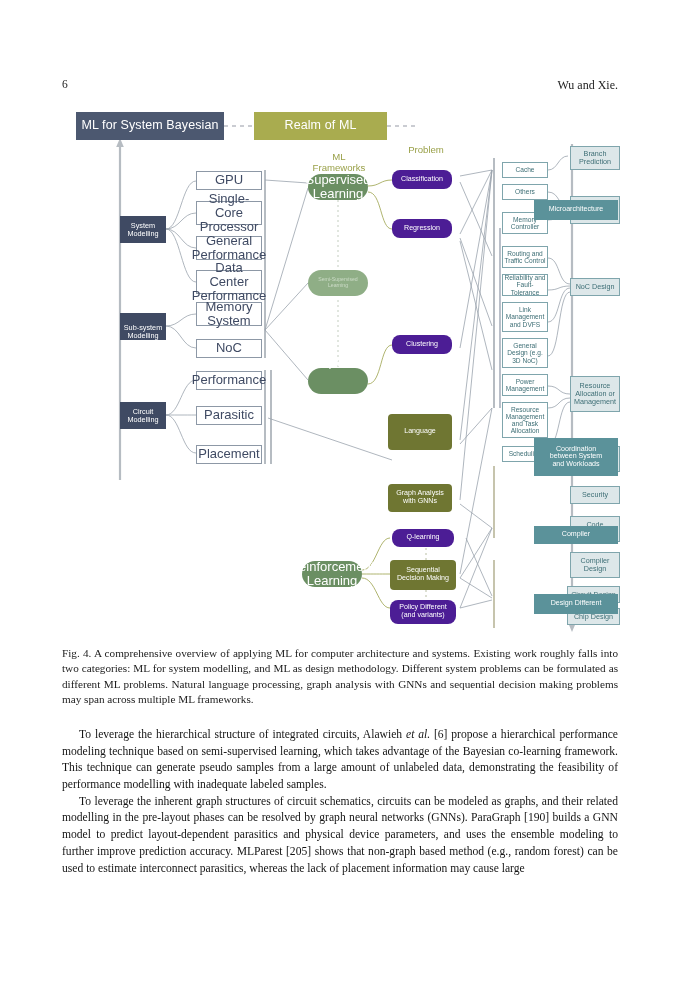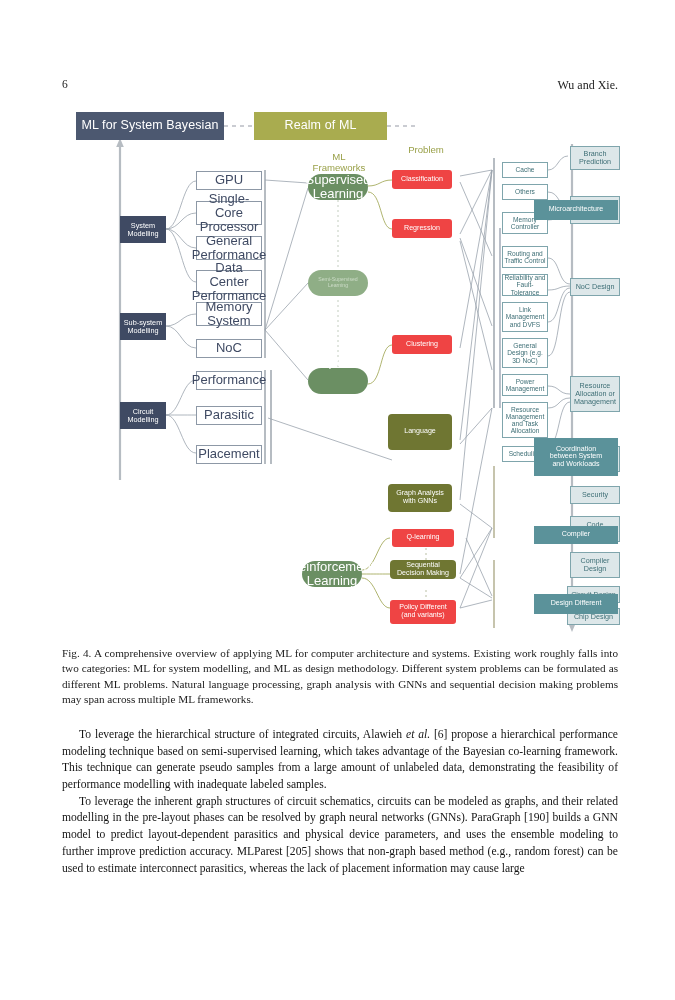--- a/index.html
+++ b/index.html
@@ -35,21 +35,21 @@
   
   .navybox{background:#3f4a63;color:#fff;font-size:7.3px;}
   
   .whitebox{background:#ffffff;border:0.8px solid #8d98a6;color:#3f4a63;font-size:13px;}
 
   
   .greenpill{background:#6b8f63;color:#ffffff;border-radius:999px;font-size:13px;}
   .greenpill.faded{background:#8fae86;color:#cddcc8;font-size:5.2px;}
 
   
-  .olivechip{background:#ef4444;color:#ffffff;font-size:7.1px;border-radius:3px;}
+  .olivechip{background:#4c1d95;color:#ffffff;font-size:7.1px;border-radius:8px;}
   .olivebox{background:#6f7632;color:#ffffff;font-size:7.1px;border-radius:4px;}
 
   
   .litebox{background:#ffffff;border:0.8px solid #7fa5ac;color:#3d6e75;font-size:6.6px;}
   .midbox{background:#dde7e9;border:0.8px solid #7fa5ac;color:#3d6e75;font-size:7.2px;}
   .tealbox{background:#5b929a;color:#ffffff;font-size:7.1px;}
 
   
   .caption{position:absolute;left:62px;top:646px;width:556px;
            font-size:11.2px;line-height:1.38;text-align:justify;color:#1b1b1b;}
@@ -183,21 +183,21 @@
     </div>
     <div class="node coltitle" style="left:328px;top:42px;width:72px;height:26px;flex-direction:column;gap:15px;">
       <span>Problem</span>
       <span>Formulation</span>
     </div>
 
     <div class="node navybox" style="left:58px;top:108px;width:46px;height:27px;flex-direction:column;">
       <span>System</span>
       <span>Modelling</span>
     </div>
-    <div class="node navybox" style="left:58px;top:205px;width:46px;height:27px;flex-direction:column;">
+    <div class="node navybox" style="left:58px;top:205px;width:46px;height:27px;flex-direction:column;justify-content:flex-end;">
       <span>Sub-system</span>
       <span>Modelling</span>
     </div>
     <div class="node navybox" style="left:58px;top:294px;width:46px;height:27px;flex-direction:column;">
       <span>Circuit</span>
       <span>Modelling</span>
     </div>
 
     <div class="node whitebox" style="left:134px;top:63px;width:66px;height:19px;flex-direction:column;">
       <span>GPU</span>
@@ -262,21 +262,21 @@
       <span>Language</span>
       <span>Parasitic</span>
     </div>
     <div class="node olivebox" style="left:326px;top:376px;width:64px;height:28px;flex-direction:column;">
       <span>Graph Analysis</span>
       <span>with GNNs</span>
     </div>
     <div class="node olivechip" style="left:330px;top:421px;width:62px;height:18px;">
       <span>Q-learning</span>
     </div>
-    <div class="node olivebox" style="left:328px;top:452px;width:66px;height:19px;flex-direction:column;">
+    <div class="node olivebox" style="left:328px;top:452px;width:66px;height:30px;flex-direction:column;">
       <span>Sequential</span>
       <span>Decision Making</span>
     </div>
     <div class="node olivechip" style="left:328px;top:492px;width:66px;height:24px;flex-direction:column;">
       <span>Policy Different</span>
       <span>(and variants)</span>
     </div>
 
     <div class="node litebox" style="left:440px;top:54px;width:46px;height:16px;">
       <span>Cache</span>

